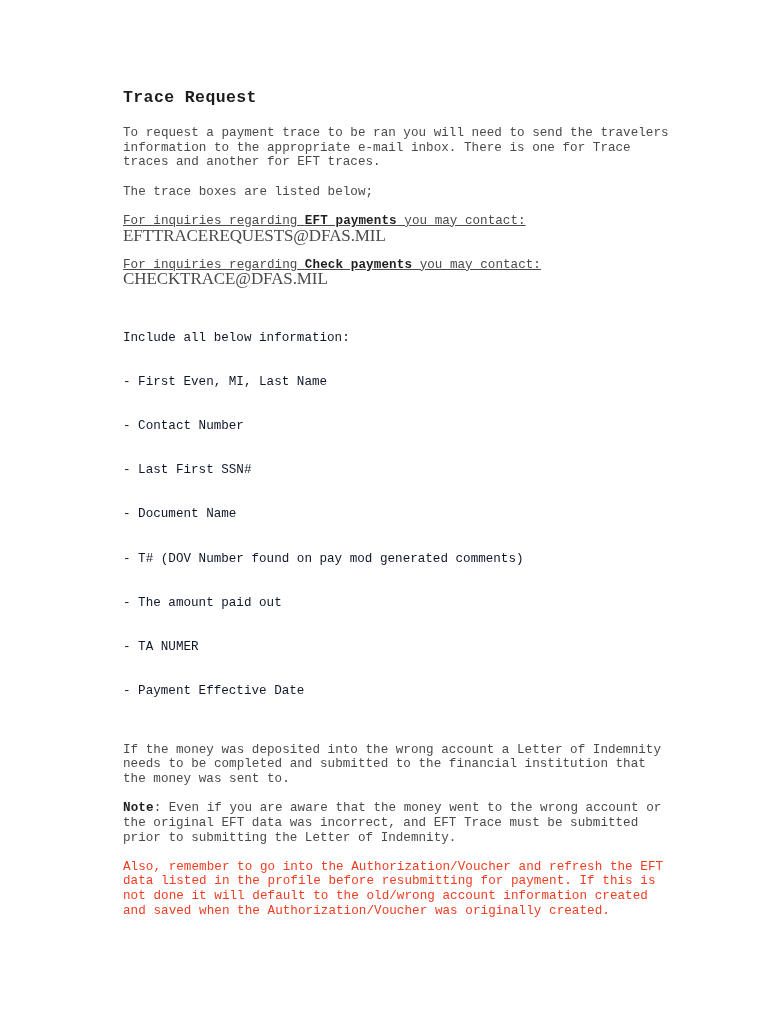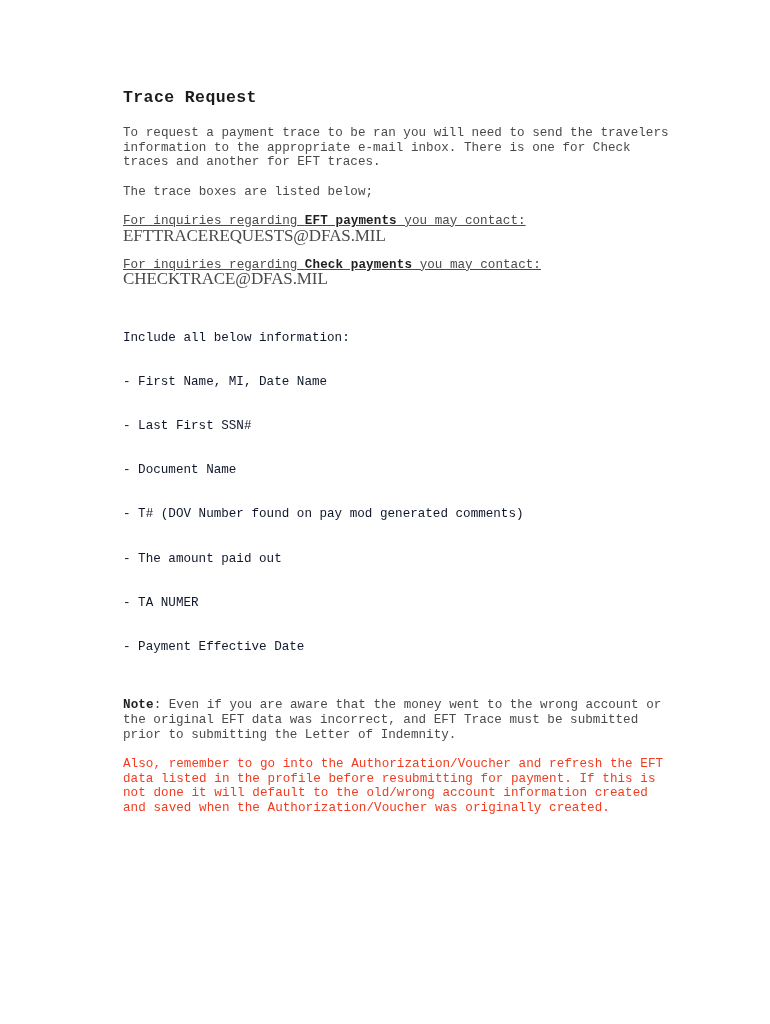--- a/index.html
+++ b/index.html
@@ -87,43 +87,45 @@
   }
 </style>
 </head>
 <body>
 
 <div class="page">
   <div class="doc-body">
 
     <h1 class="doc-title">Trace Request</h1>
 
-    <p class="para">To request a payment trace to be ran you will need to send the travelers information to the appropriate e-mail inbox. There is one for Check traces and another for EFT traces.</p>
+    <p class="para">To request a payment trace to be ran you will need to send the travelers information to the appropriate e-mail inbox. There is one for Trace traces and another for EFT traces.</p>
 
     <p class="para">The trace boxes are listed below;</p>
 
     <p class="para tight"><span>For inquiries regarding </span><b>EFT payments</b><span> you may contact:</span></p>
 
     <p class="email">EFTTRACEREQUESTS@DFAS.MIL</p>
 
     <p class="para tight"><span>For inquiries regarding </span><b>Check payments</b><span> you may contact:</span></p>
 
     <p class="email">CHECKTRACE@DFAS.MIL</p>
 
 
     <ul class="list">
       <li>Include all below information:</li>
-      <li>- First Name, MI, Date Name</li>
+      <li>- First Even, MI, Last Name</li>
+      <li>- Contact Number</li>
       <li>- Last First SSN#</li>
       <li>- Document Name</li>
       <li>- T# (DOV Number found on pay mod generated comments)</li>
       <li>- The amount paid out</li>
       <li>- TA NUMER</li>
       <li>- Payment Effective Date</li>
     </ul>
 
+    <p class="para">If the money was deposited into the wrong account a Letter of Indemnity needs to be completed and submitted to the financial institution that the money was sent to.</p>
 
     <p class="para"><b>Note</b><span>: </span><span>Even if you are aware that the money went to the wrong account or the original EFT data was incorrect, and EFT Trace must be submitted prior to submitting the Letter of Indemnity.</span></p>
 
     <p class="alert">Also, remember to go into the Authorization/Voucher and refresh the EFT data listed in the profile before resubmitting for payment. If this is not done it will default to the old/wrong account information created and saved when the Authorization/Voucher was originally created.</p>
 
   </div>
 </div>
 
 </body></html>

